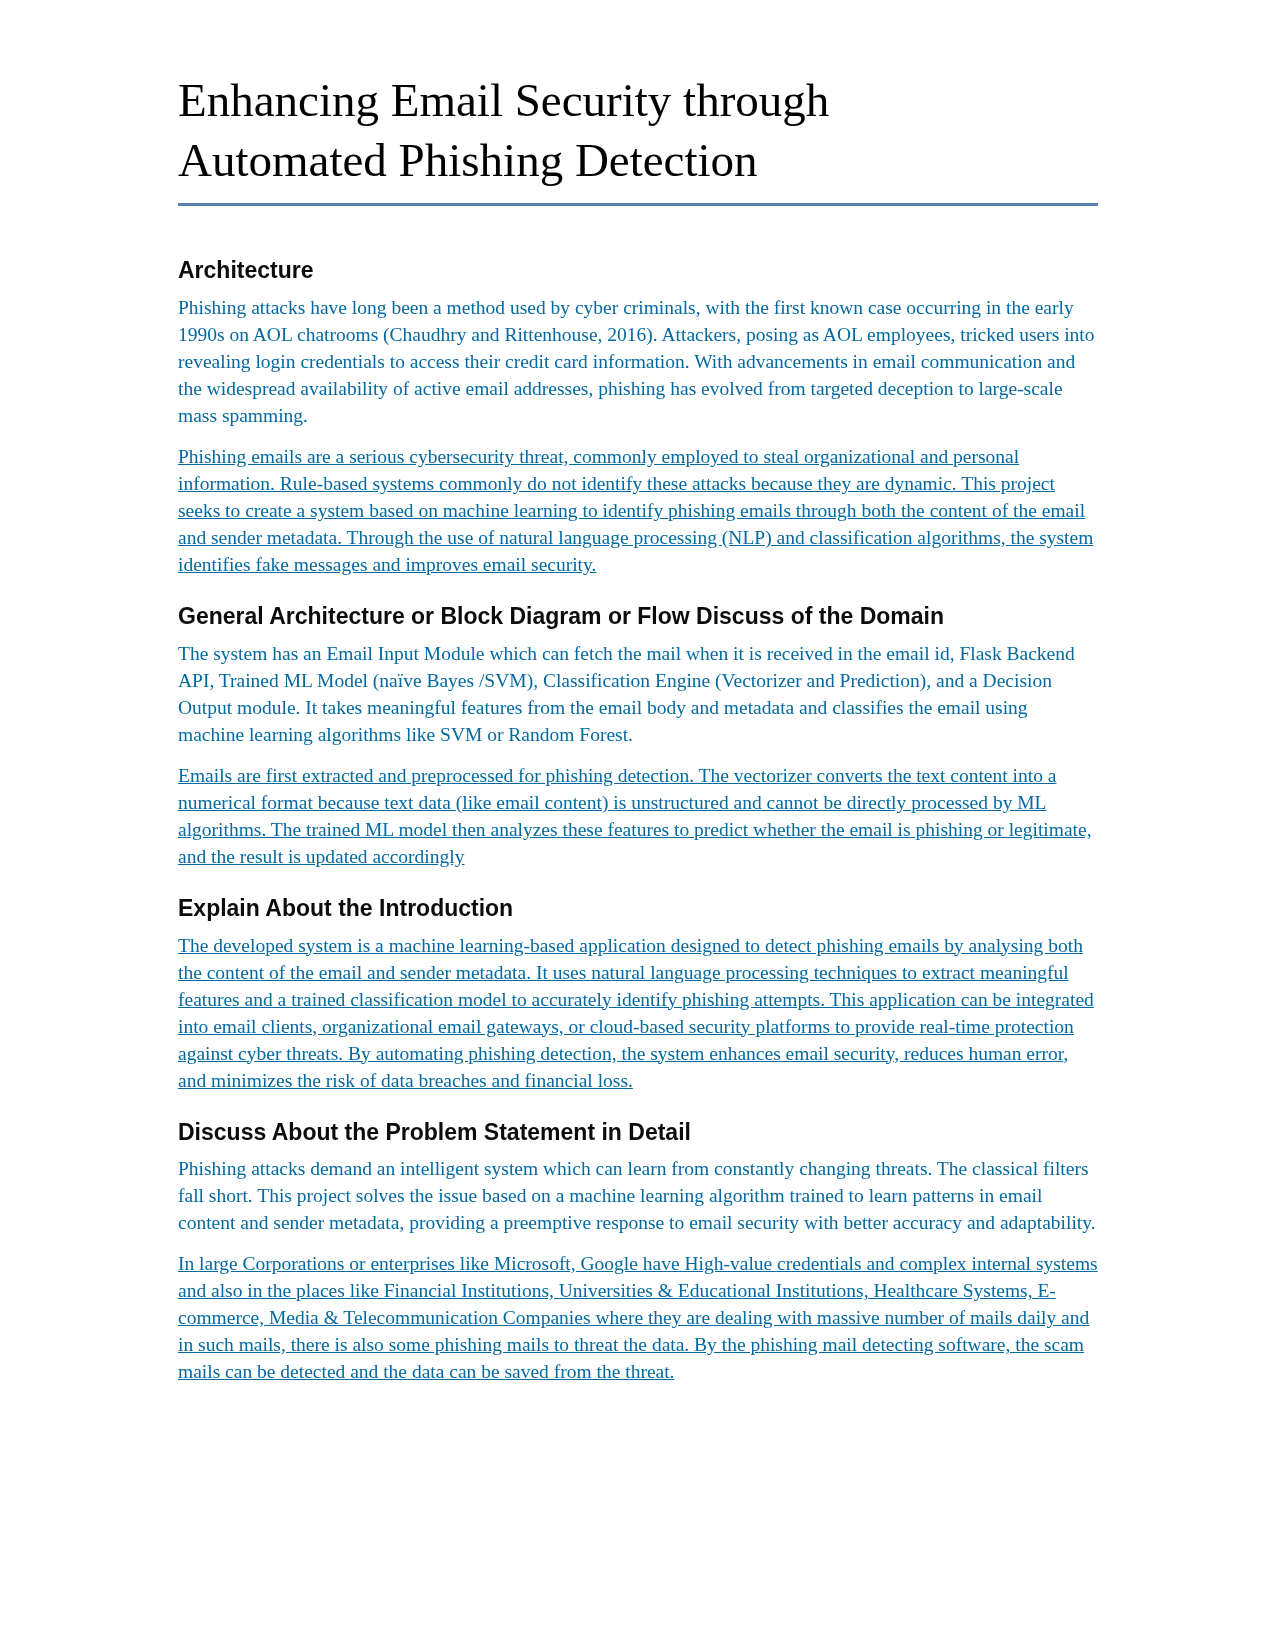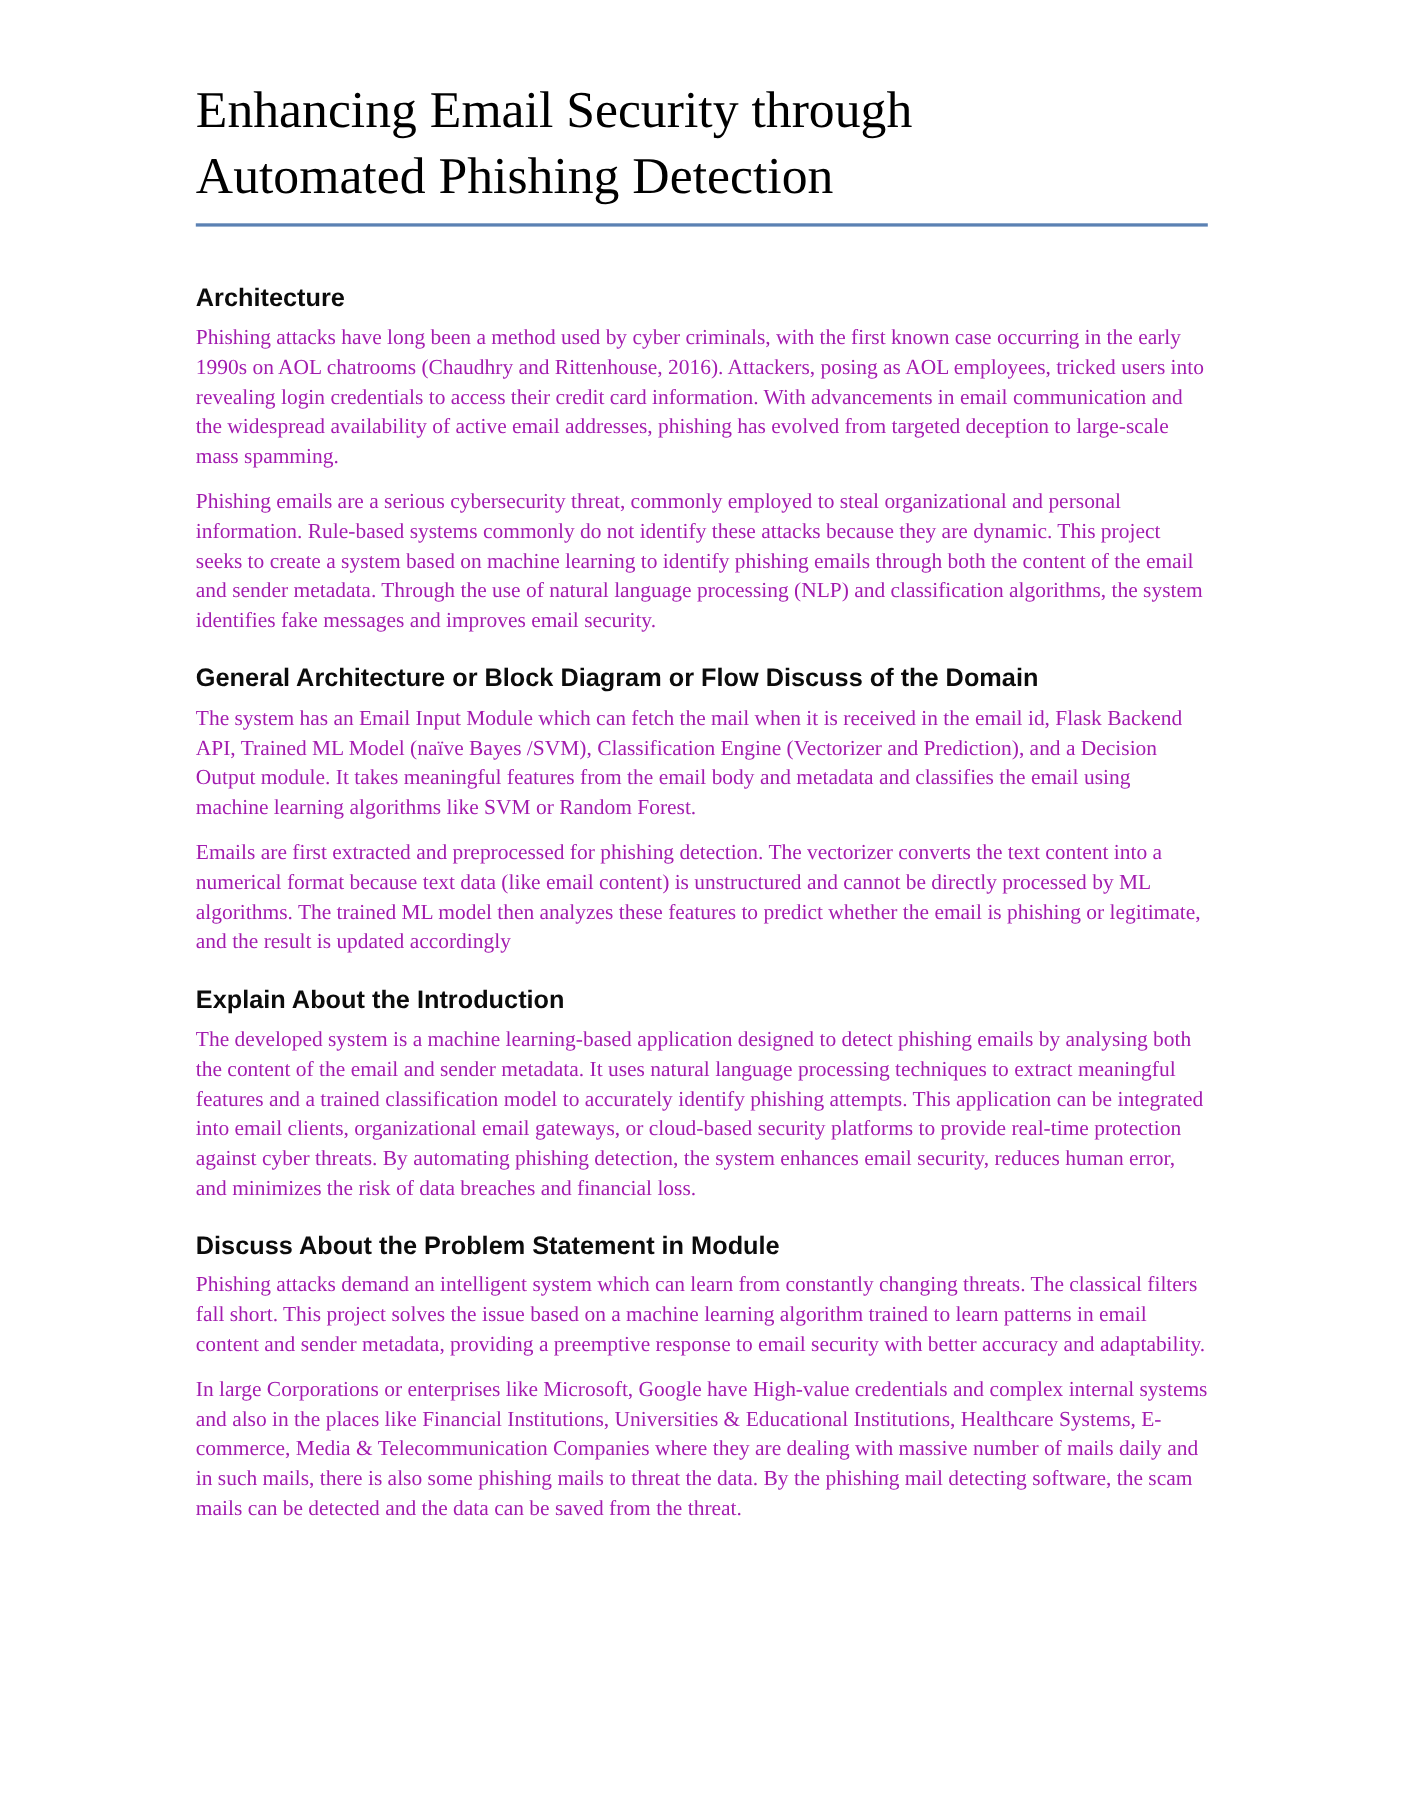--- a/index.html
+++ b/index.html
@@ -43,25 +43,26 @@
     letter-spacing: 0;
   }
   section.doc-section:first-of-type h2.sec-heading {
     margin-top: 50px;
   }
   p.body-para {
     font-family: "Liberation Serif", serif;
     font-size: 19.5px;
     line-height: 27px;
     margin: 0 0 14px 0;
-    color: #a21caf;
+    color: #0369a1;
     text-align: left;
   }
   p.body-para:last-child {
     margin-bottom: 0;
+    text-decoration: underline;
   }
 </style>
 </head>
 <body>
 
 <div class="page">
 
   <header class="title-block">
     <h1 class="doc-title">Enhancing Email Security through Automated Phishing Detection</h1>
   </header>
@@ -77,18 +78,18 @@
     <p class="body-para">The system has an Email Input Module which can fetch the mail when it is received in the email id, Flask Backend API, Trained ML Model (naïve Bayes /SVM), Classification Engine (Vectorizer and Prediction), and a Decision Output module. It takes meaningful features from the email body and metadata and classifies the email using machine learning algorithms like SVM or Random Forest.</p>
     <p class="body-para">Emails are first extracted and preprocessed for phishing detection. The vectorizer converts the text content into a numerical format because text data (like email content) is unstructured and cannot be directly processed by ML algorithms. The trained ML model then analyzes these features to predict whether the email is phishing or legitimate, and the result is updated accordingly</p>
   </section>
 
   <section class="doc-section">
     <h2 class="sec-heading">Explain About the Introduction</h2>
     <p class="body-para">The developed system is a machine learning-based application designed to detect phishing emails by analysing both the content of the email and sender metadata. It uses natural language processing techniques to extract meaningful features and a trained classification model to accurately identify phishing attempts. This application can be integrated into email clients, organizational email gateways, or cloud-based security platforms to provide real-time protection against cyber threats. By automating phishing detection, the system enhances email security, reduces human error, and minimizes the risk of data breaches and financial loss.</p>
   </section>
 
   <section class="doc-section">
-    <h2 class="sec-heading">Discuss About the Problem Statement in Module</h2>
+    <h2 class="sec-heading">Discuss About the Problem Statement in Detail</h2>
     <p class="body-para">Phishing attacks demand an intelligent system which can learn from constantly changing threats. The classical filters fall short. This project solves the issue based on a machine learning algorithm trained to learn patterns in email content and sender metadata, providing a preemptive response to email security with better accuracy and adaptability.</p>
     <p class="body-para">In large Corporations or enterprises like Microsoft, Google have High-value credentials and complex internal systems and also in the places like Financial Institutions, Universities &amp; Educational Institutions, Healthcare Systems, E-commerce, Media &amp; Telecommunication Companies where they are dealing with massive number of mails daily and in such mails, there is also some phishing mails to threat the data. By the phishing mail detecting software, the scam mails can be detected and the data can be saved from the threat.</p>
   </section>
 
 </div>
 
 </body></html>

